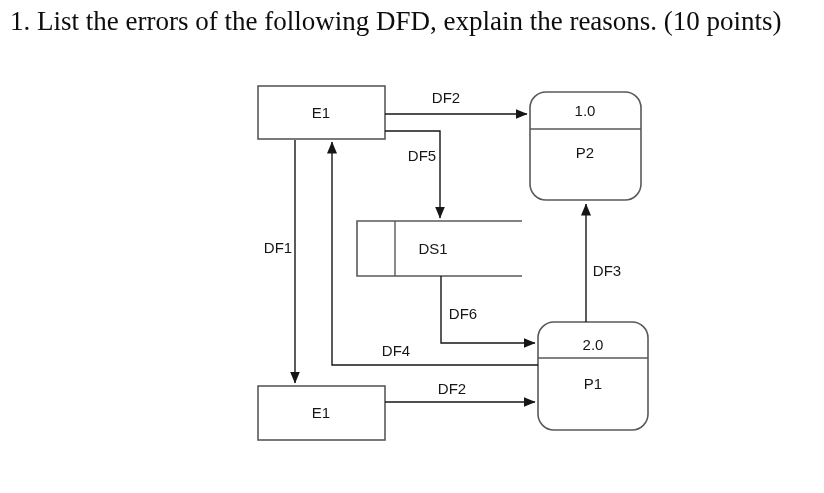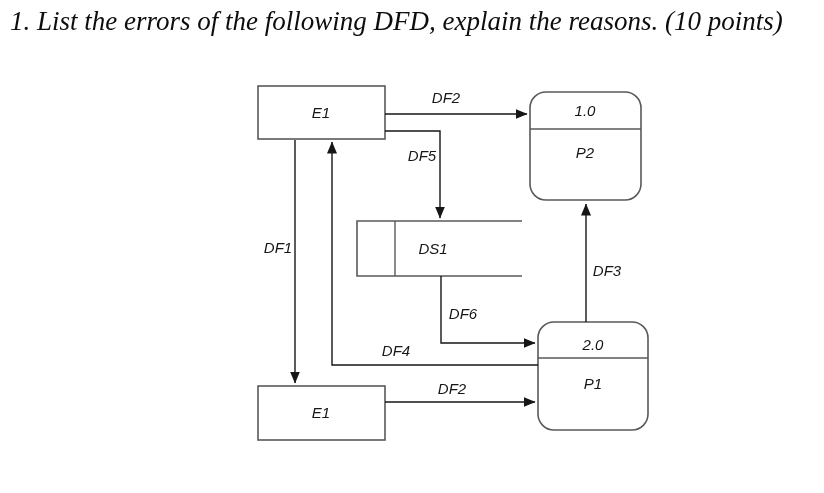--- a/index.html
+++ b/index.html
@@ -6,21 +6,20 @@
     margin: 0;
     padding: 0;
     background: #ffffff;
   }
   .page {
     position: relative;
     width: 824px;
     height: 493px;
     background: #ffffff;
     overflow: hidden;
-    font-style: italic;
   }
   .title {
     position: absolute;
     left: 10px;
     top: 6px;
     width: 800px;
     font-family: "Liberation Serif", serif;
     font-size: 27px;
     color: #0d0d0d;
     white-space: nowrap;

